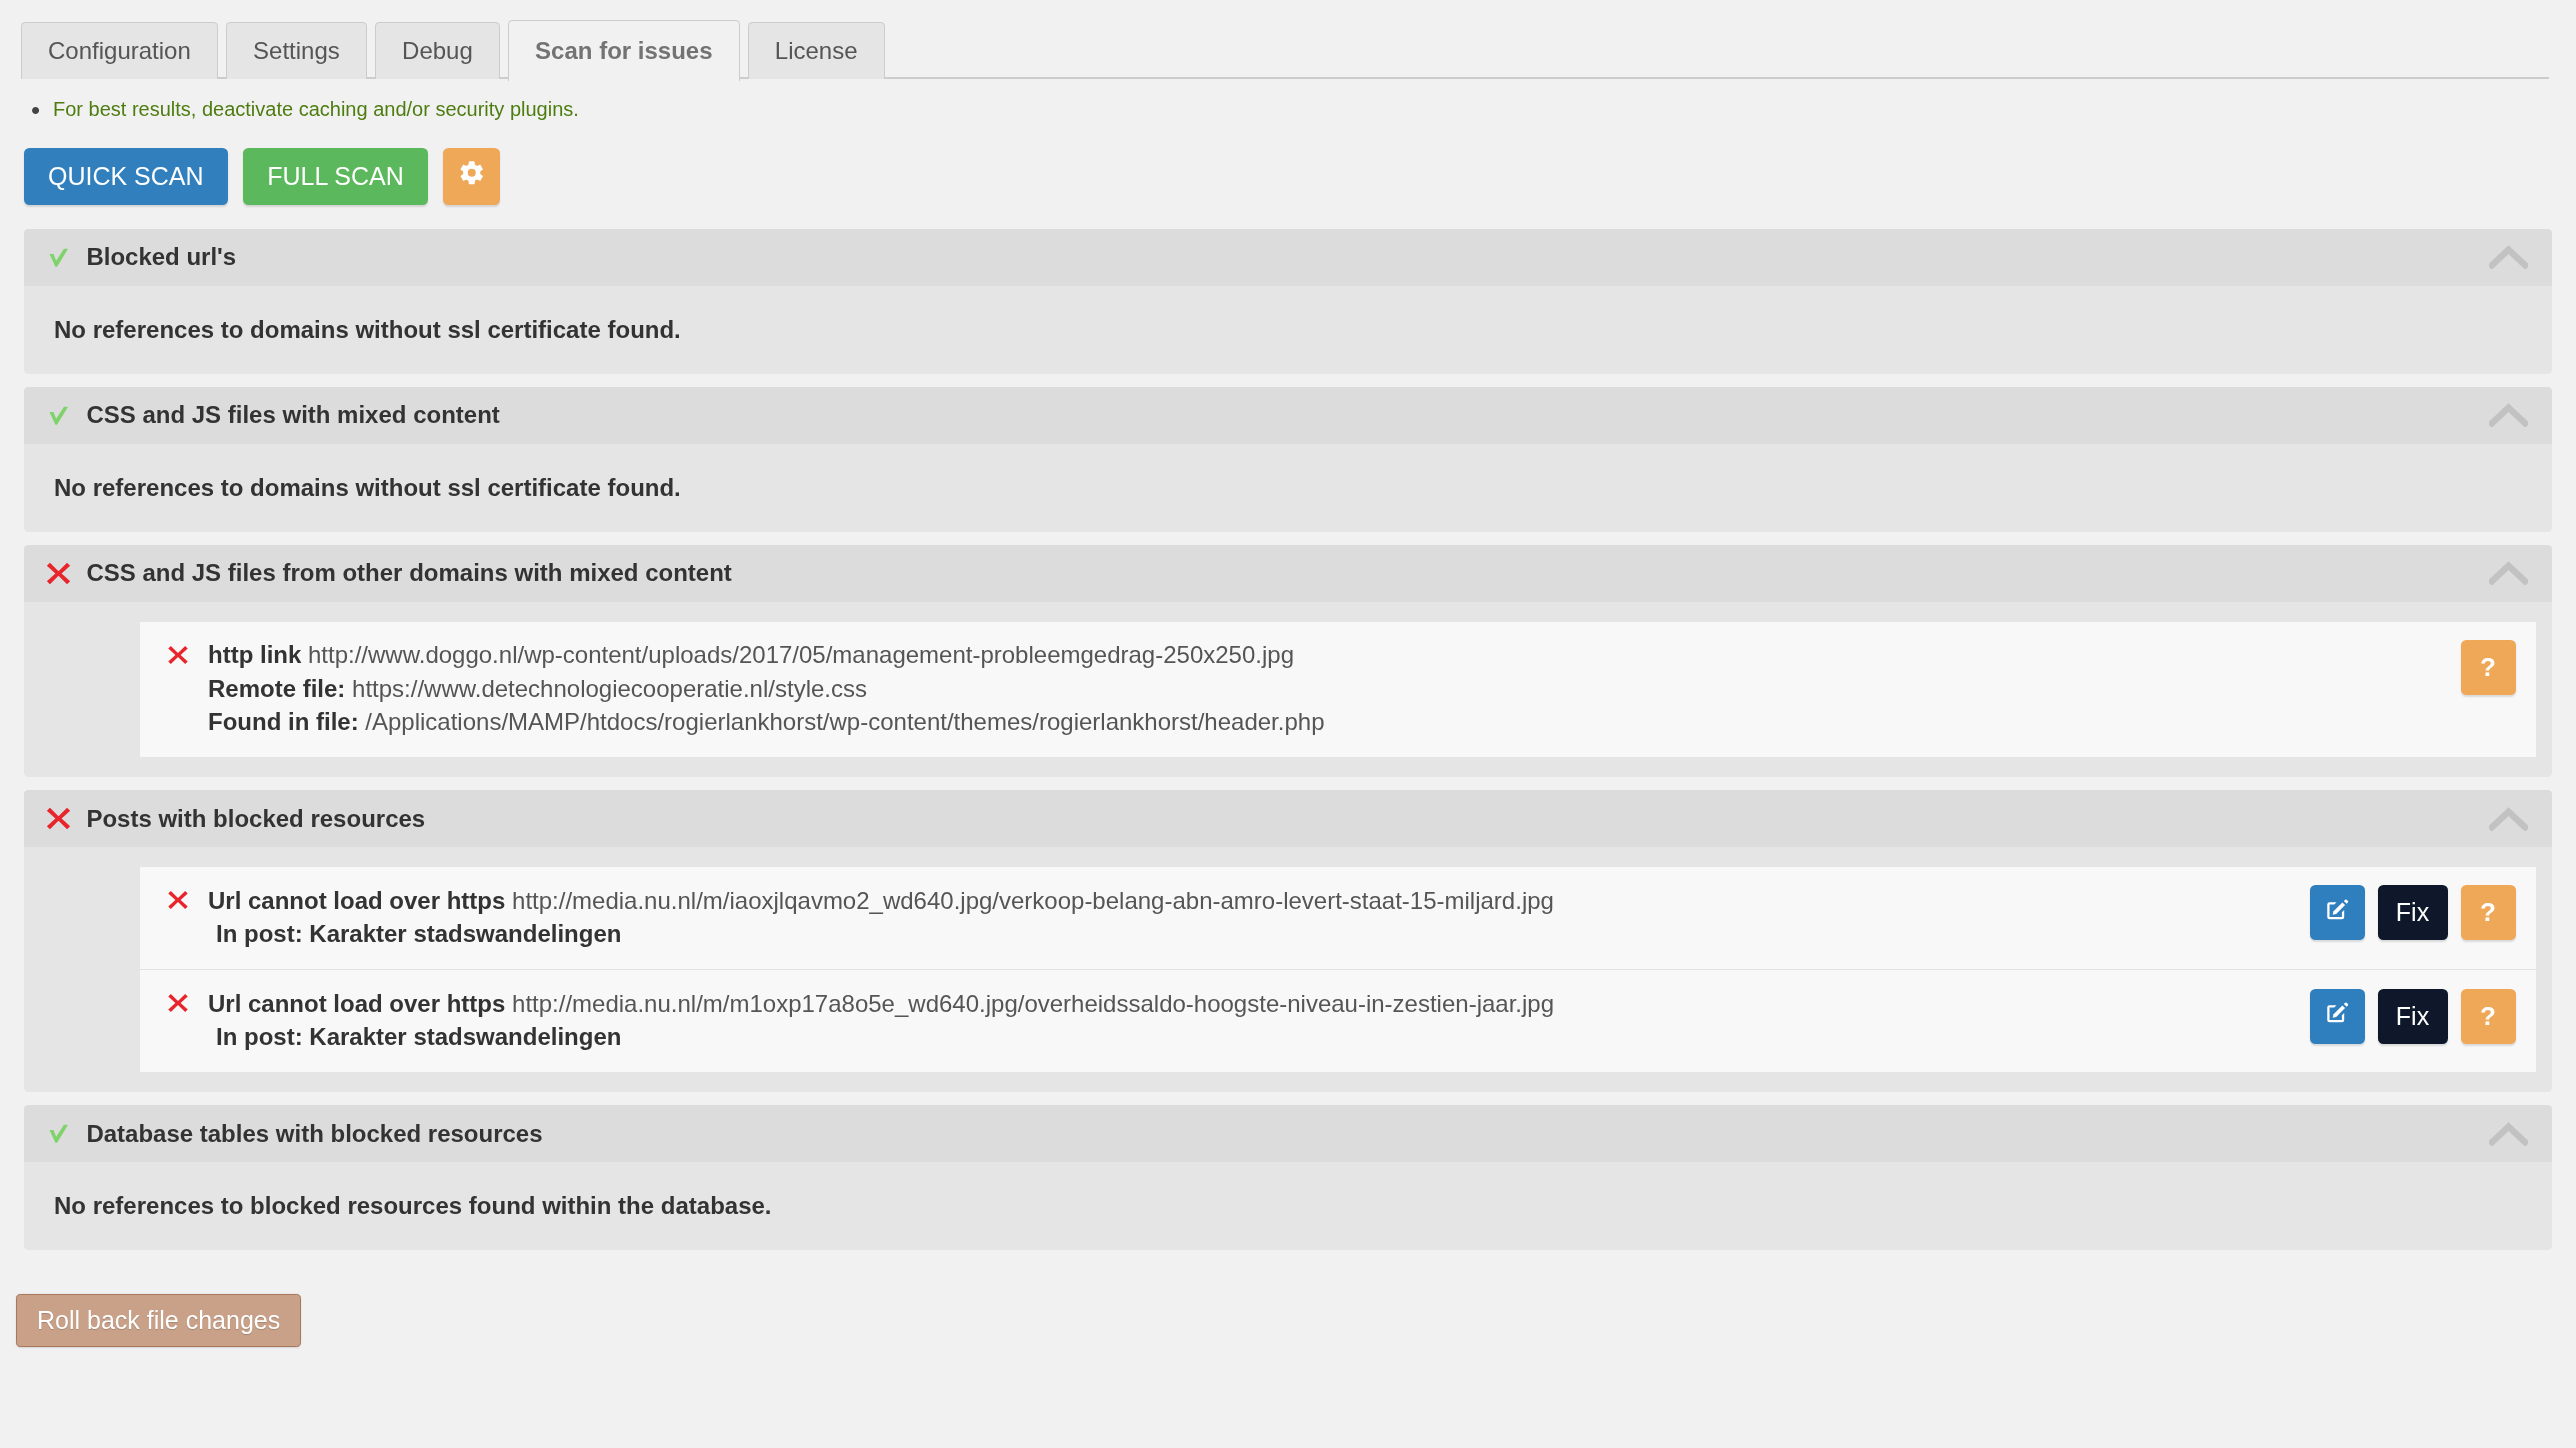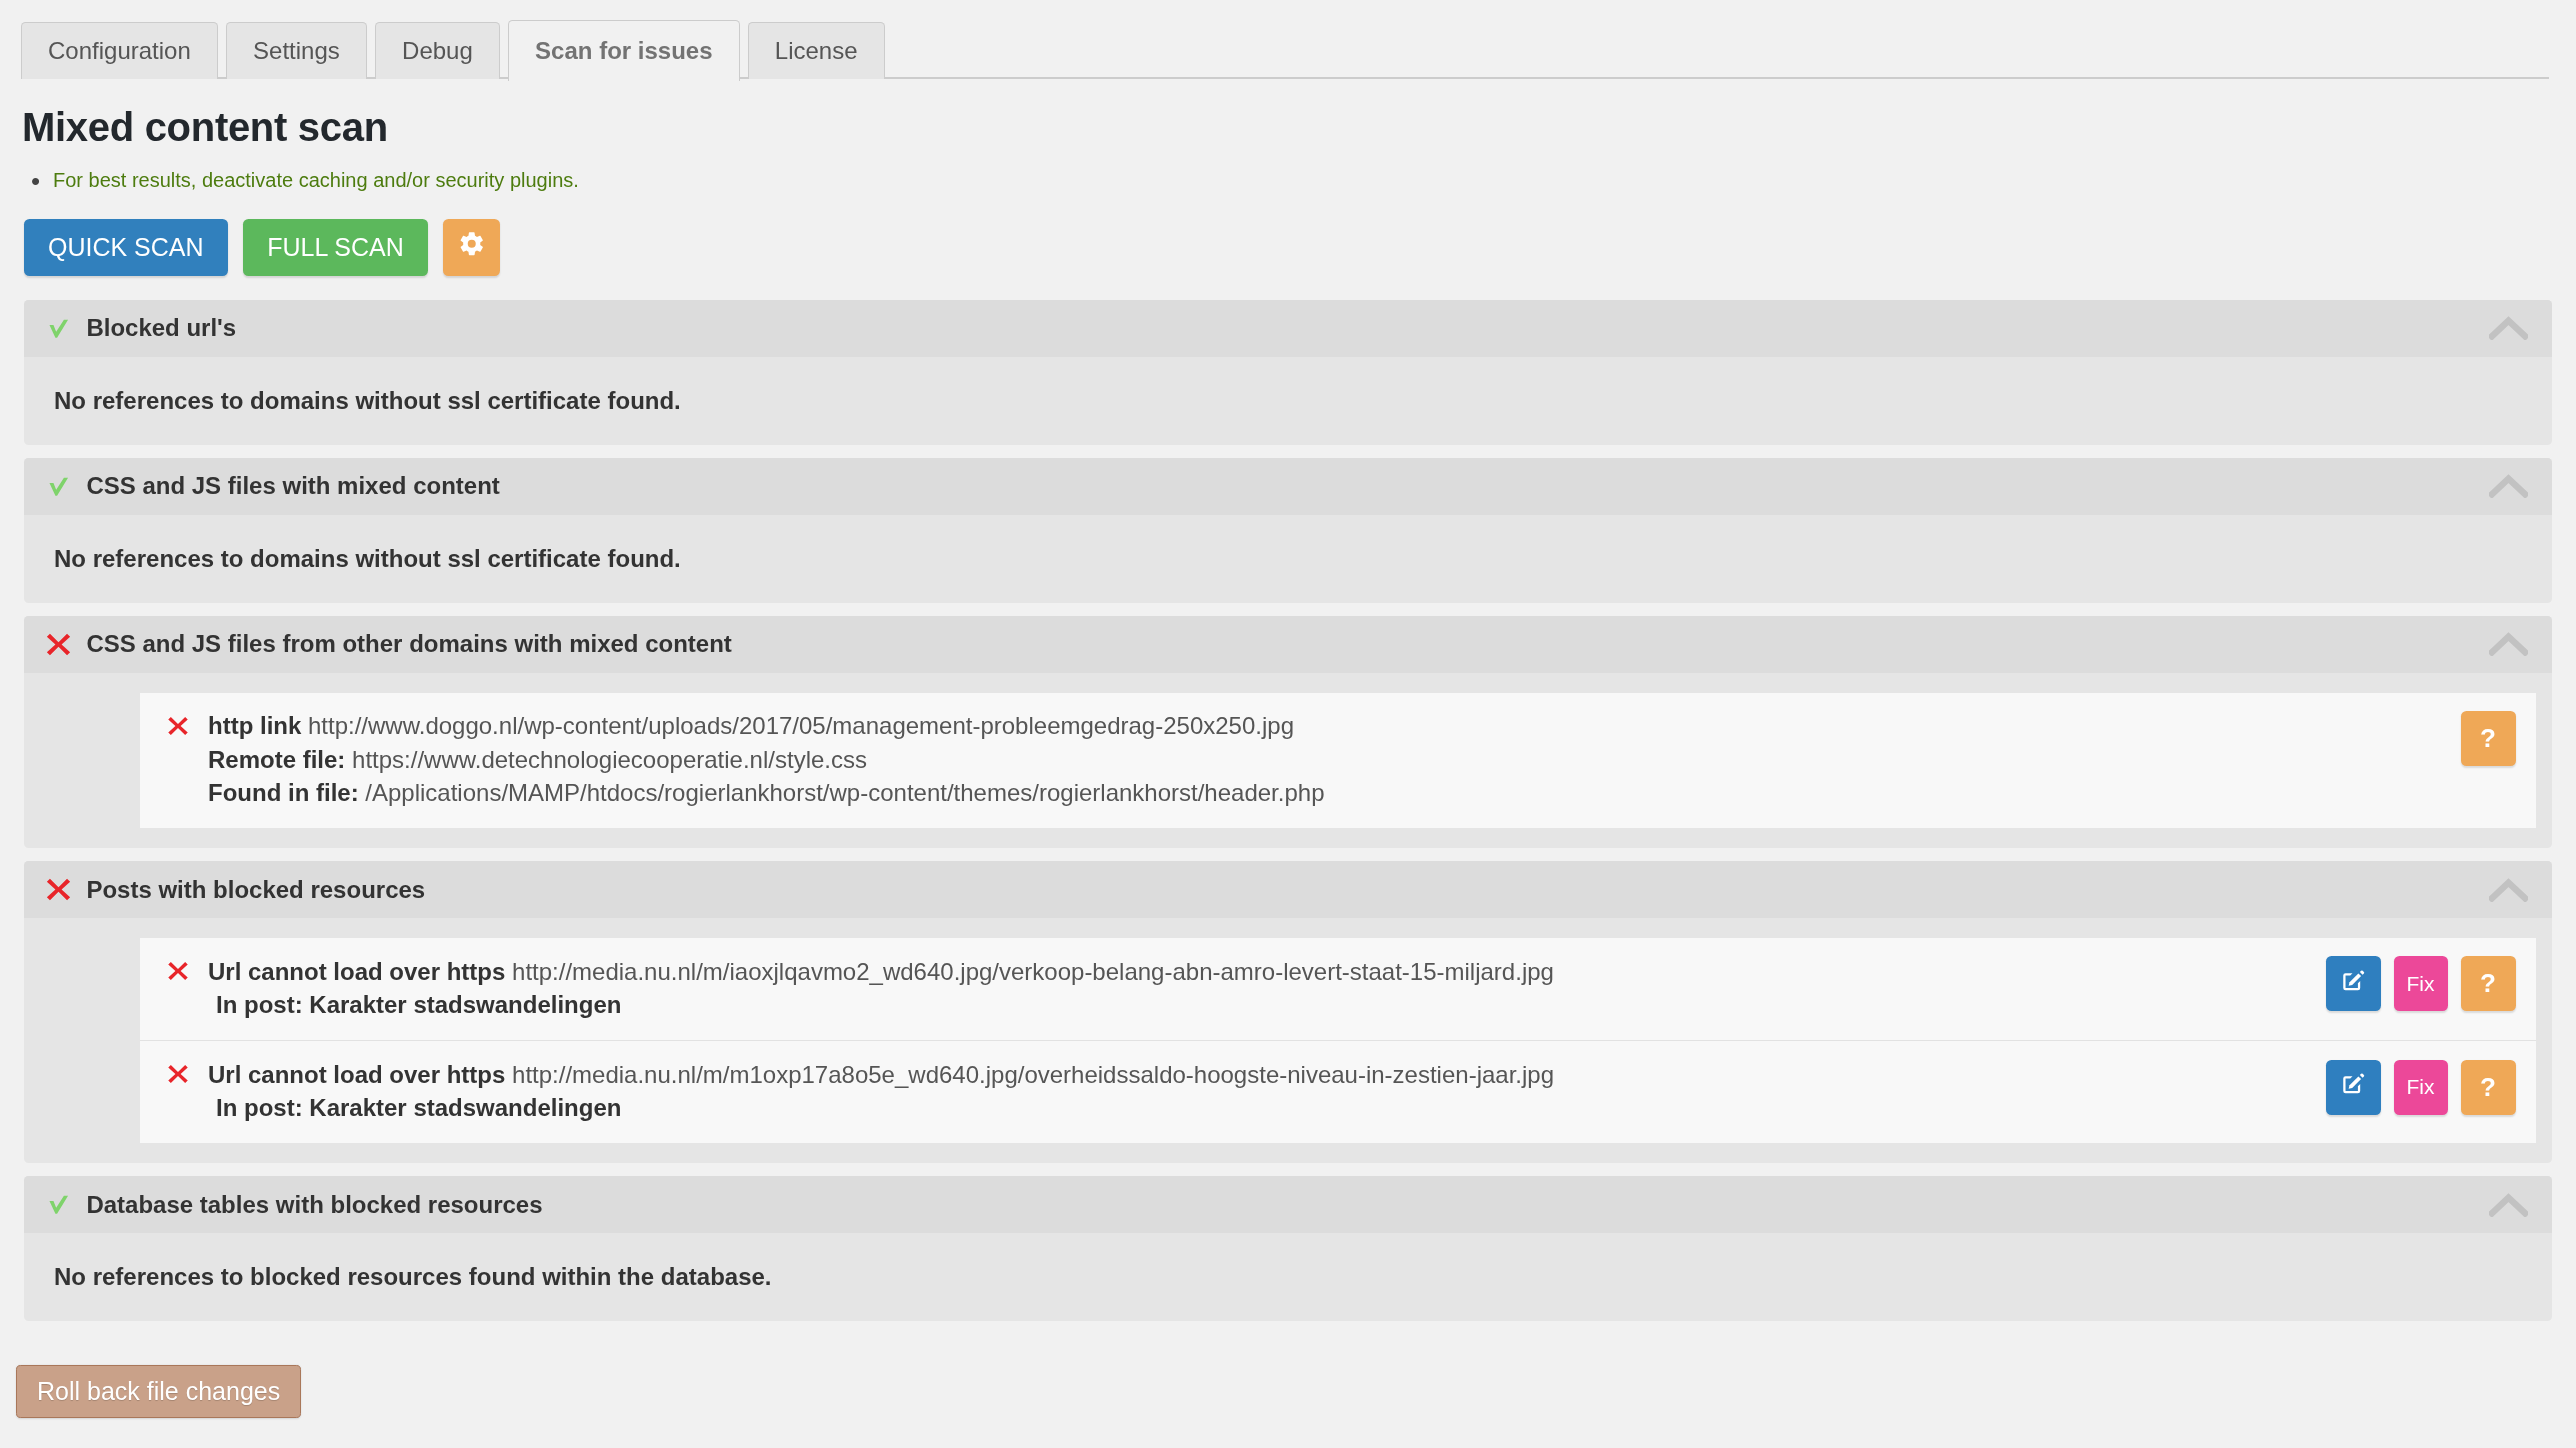--- a/index.html
+++ b/index.html
@@ -230,21 +230,21 @@
     font-size: 26px;
     display: inline-flex;
     align-items: center;
     justify-content: center;
     cursor: pointer;
     box-shadow: 0 1.8px 1.8px rgba(0,0,0,0.12);
     box-sizing: border-box;
     font-family: "Liberation Sans", sans-serif;
   }
   .act-edit { background: #2f7fbf; }
-  .act-fix  { background: #ec4899; width: 54px; font-size: 21px; }
+  .act-fix  { background: #0f172a; width: 70px; font-size: 25px; }
   .act-help { background: #efa857; font-weight: bold; }
 
   
   .footer {
     padding: 31px 0 0 16px;
   }
   .btn-rollback {
     background: #c9a189;
     border: 1.8px solid #a9775a;
     border-radius: 4.6px;
@@ -263,21 +263,20 @@
 <div id="page">
 
   <div class="tab-bar" id="tab-bar">
       <div class="tab">Configuration</div>
       <div class="tab">Settings</div>
       <div class="tab">Debug</div>
       <div class="tab active">Scan for issues</div>
       <div class="tab">License</div>
     </div>
 
-  <h1 class="page-title">Mixed content scan</h1>
 
   <ul class="note-list" id="note-list">
       <li>For best results, deactivate caching and/or security plugins.</li>
     </ul>
 
   <div class="btn-row">
     <button class="btn btn-quick">QUICK SCAN</button>
     <button class="btn btn-full">FULL SCAN</button>
     <button class="btn btn-gear">
       <span>

